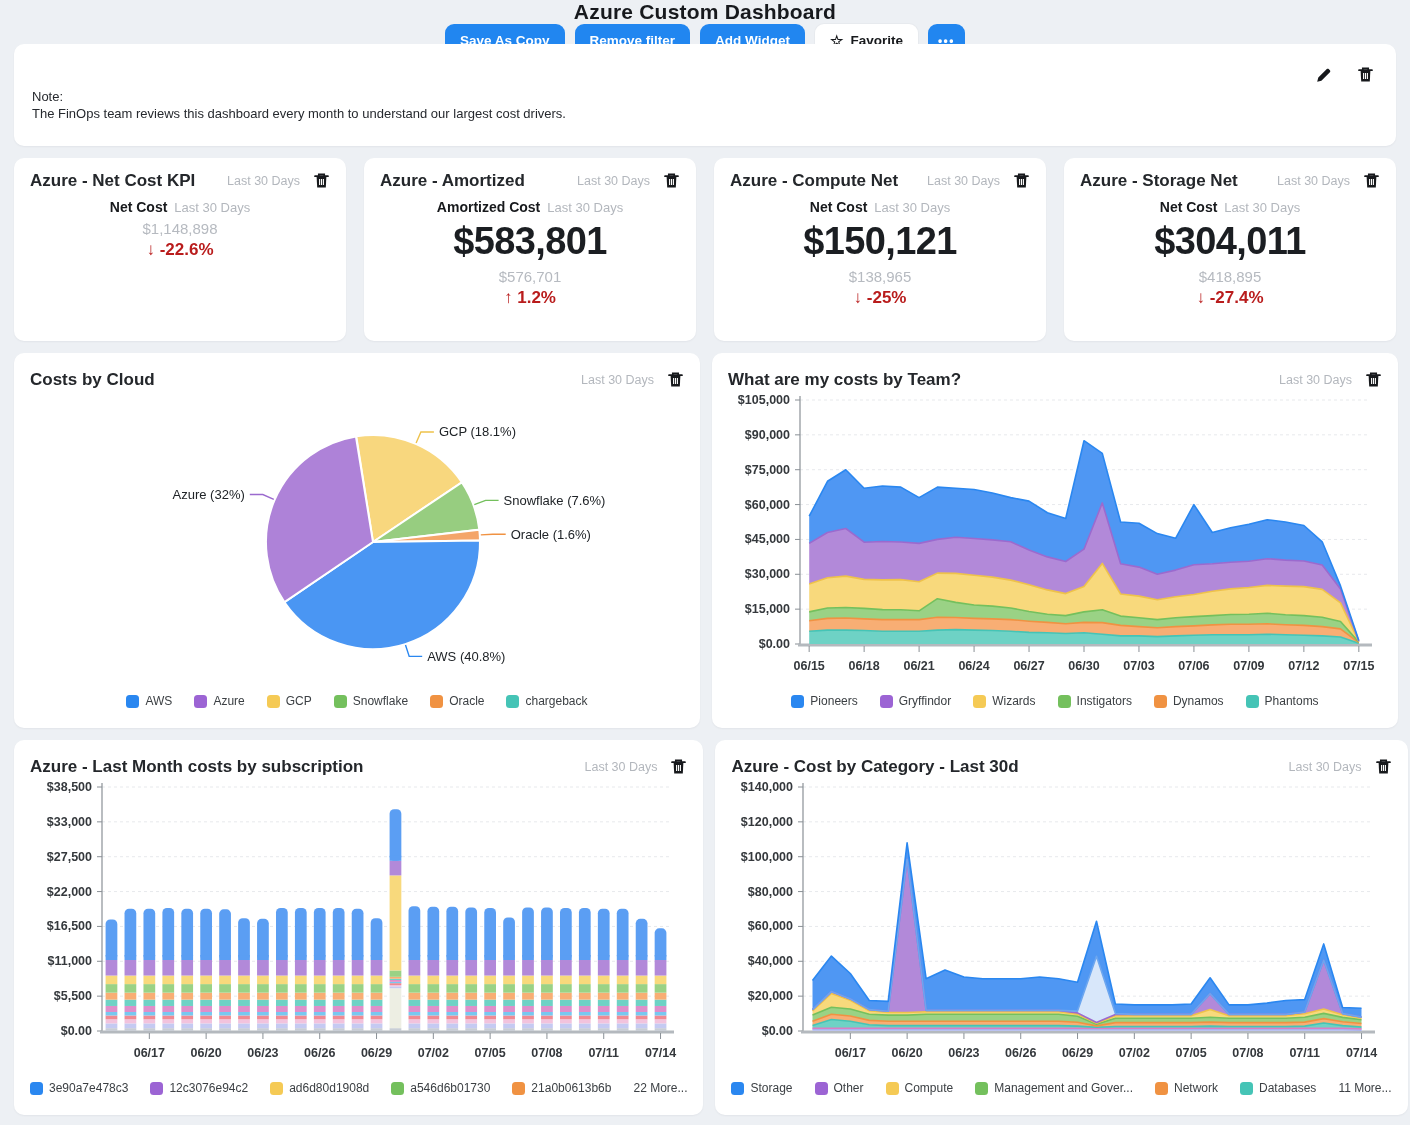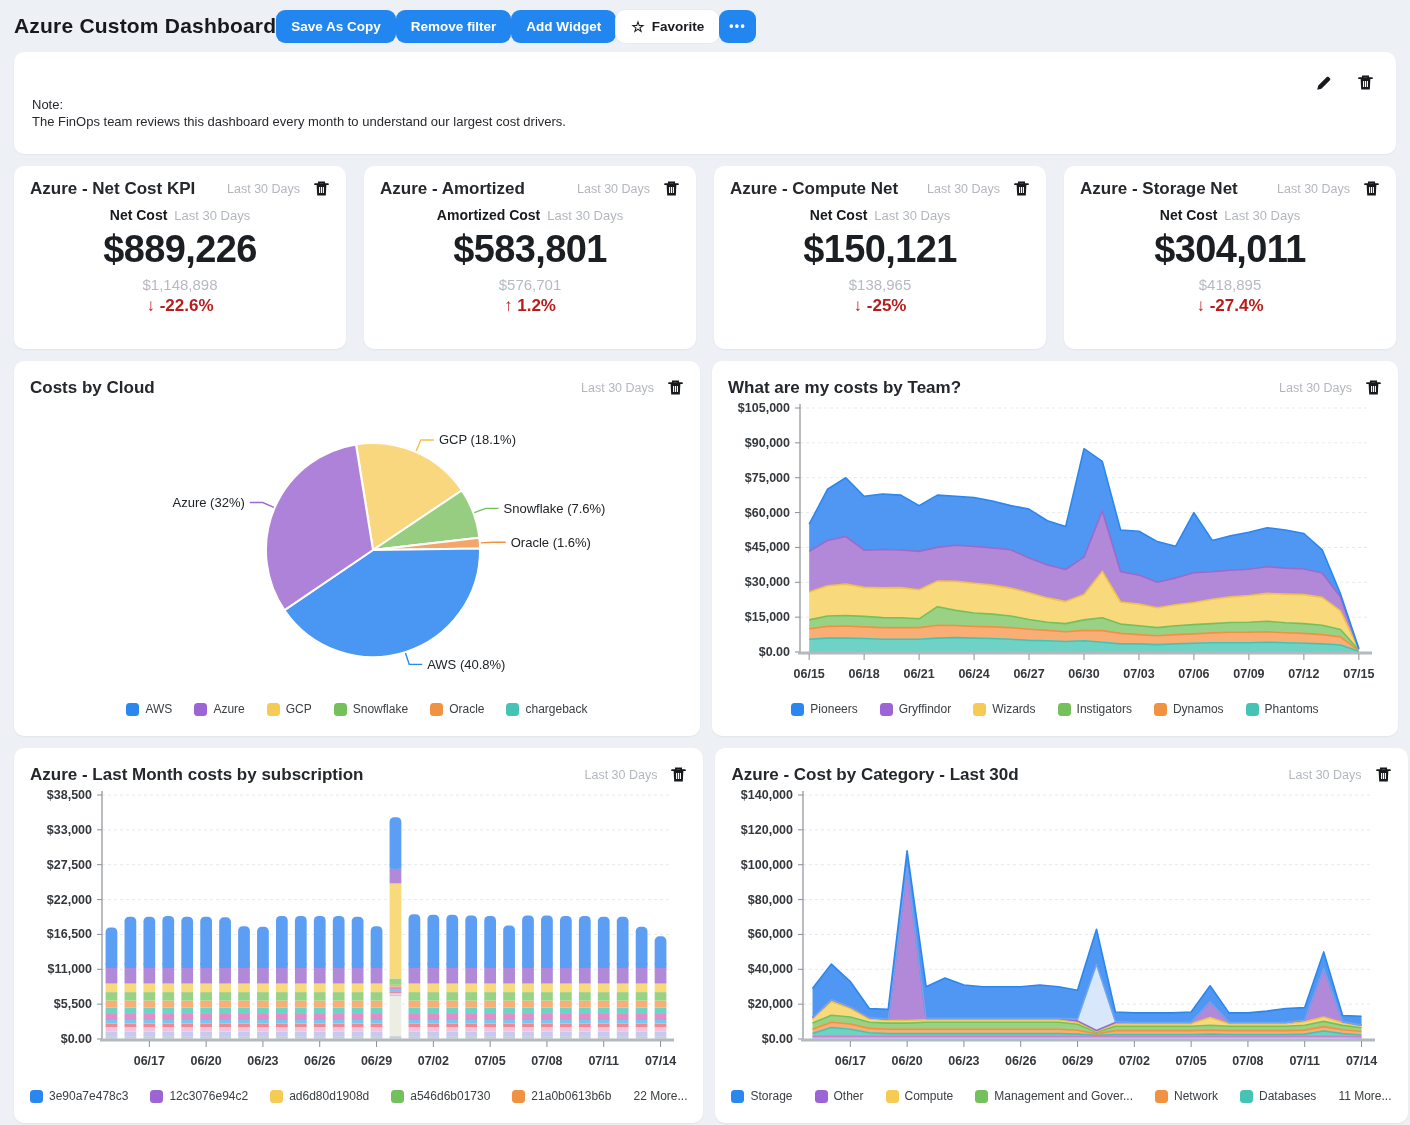--- a/index.html
+++ b/index.html
@@ -3,23 +3,23 @@
 <meta charset="utf-8">
 <style>
   html,body{margin:0;padding:0;}
   body{
     width:1410px;height:1125px;overflow:hidden;
     background:#edf0f4;color:#1d2126;
     font-family:"Liberation Sans",sans-serif;
   }
   .wrap{padding:0 14px;}
   
-  .topbar{display:flex;align-items:center;height:52px;}
+  .topbar{display:flex;align-items:center;height:44px;flex-direction:column;}
   .page-title{font-size:21px;font-weight:700;letter-spacing:.2px;color:#17191d;}
-  .actions{display:flex;gap:0;align-items:center;}
+  .actions{display:flex;gap:10px;align-items:center;}
   .btn{height:33px;border:none;border-radius:9px;padding:0 15px;font-size:13.5px;font-weight:600;
        display:flex;align-items:center;cursor:pointer;font-family:inherit;}
   .btn.primary{background:#2186f0;color:#fff;}
   .btn.light{background:#fff;color:#17191c;gap:7px;box-shadow:0 0 0 1px #e7eaee;}
   .btn.square{width:37px;padding:0;justify-content:center;font-size:12px;letter-spacing:1.5px;}
   .star{font-size:15px;line-height:1;}
   
   .card{background:#fff;border-radius:10px;box-shadow:0 1px 2px rgba(16,24,40,.05);box-sizing:border-box;}
   .note{position:relative;height:102px;margin-bottom:12px;}
   .note-text{position:absolute;left:18px;top:44px;font-size:13px;line-height:17px;color:#26292e;}
@@ -95,21 +95,20 @@
           <button class="icon-btn trash"><svg width="17" height="18" viewBox="0 0 17 18" fill="none">
                 <path d="M2 4.2h13" stroke="#17191c" stroke-width="1.7" stroke-linecap="round"></path>
                 <path d="M5.8 4V2.4h5.4V4" stroke="#17191c" stroke-width="1.7"></path>
                 <path d="M3.6 4.5l.6 11h8.6l.6-11z" fill="#17191c"></path>
                 <path d="M6.6 7v6M8.5 7v6M10.4 7v6" stroke="#fff" stroke-width="1.1"></path>
               </svg></button>
         </span>
       </div>
       <div class="kpi-body">
         <div class="kpi-sub"><b>Net Cost</b><span class="range">Last 30 Days</span></div>
-        <div class="kpi-value">$889,226</div>
         <div class="kpi-prev">$1,148,898</div>
         <div class="kpi-change"><span>↓</span> <span>-22.6%</span></div>
       </div>
     </div>
     <div class="card kpi">
       <div class="card-head">
         <span class="card-title">Azure - Amortized</span>
         <span class="head-right">
           <span class="range">Last 30 Days</span>
           <button class="icon-btn trash"><svg width="17" height="18" viewBox="0 0 17 18" fill="none">

